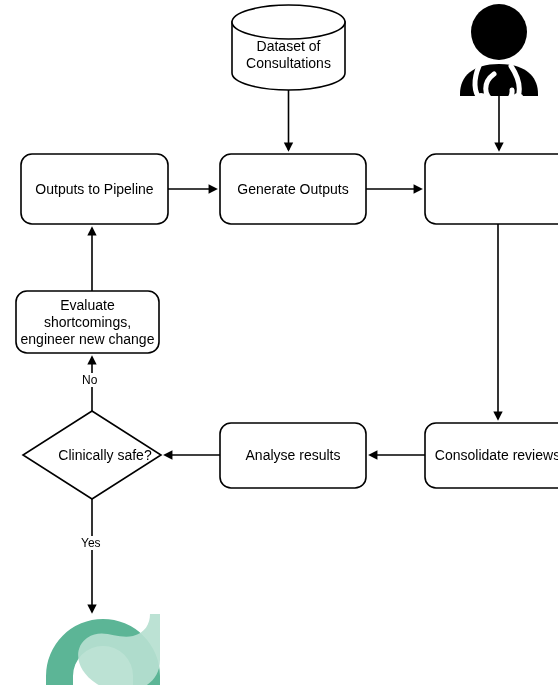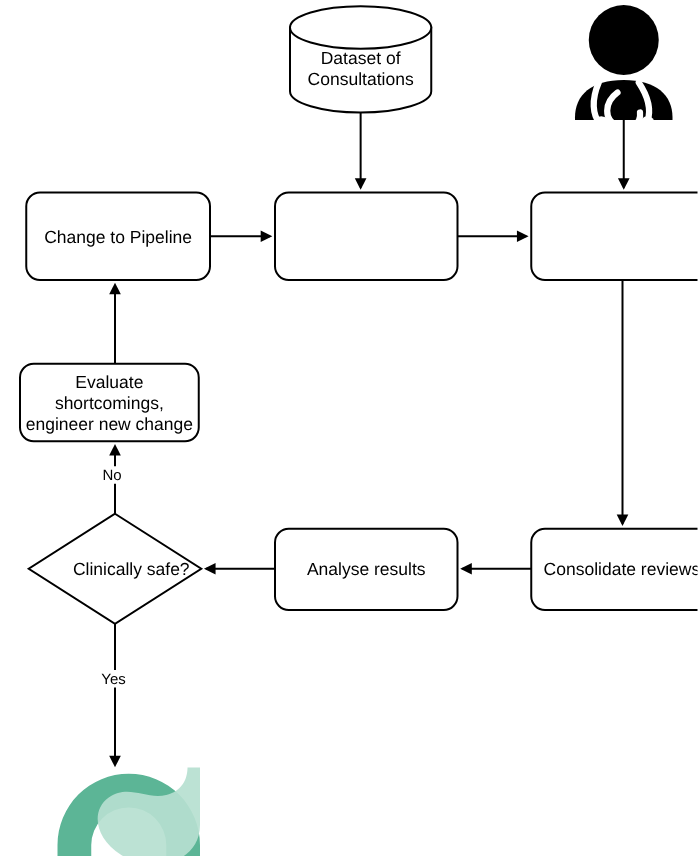--- a/index.html
+++ b/index.html
@@ -124,22 +124,23 @@
 
       <line x1="79" y1="291" x2="79" y2="228" marker-end="url(#arrow)"></line>
 
       <line x1="79" y1="499" x2="79" y2="612" marker-end="url(#arrow)"></line>
     </g>
   </svg>
 
   <div class="node-label" style="left:219px; top:30px; width:113px; height:50px;">Dataset of
 Consultations</div>
 
-  <div class="node-label" style="left:8px; top:154px; width:147px; height:70px;">Change to Pipeline</div>
+  <div class="node-label" style="left:8px; top:154px; width:147px; height:70px;">Outputs to Pipeline</div>
 
+  <div class="node-label" style="left:207px; top:154px; width:146px; height:70px;">Generate Outputs</div>
 
 
   <div class="node-label" style="left:1px; top:291px; width:147px; height:62px;">Evaluate
 shortcomings,
 engineer new change</div>
 
   <div class="node-label" style="left:22px; top:440px; width:140px; height:30px;">Clinically safe?</div>
 
   <div class="node-label" style="left:207px; top:423px; width:146px; height:65px;">Analyse results</div>
 

